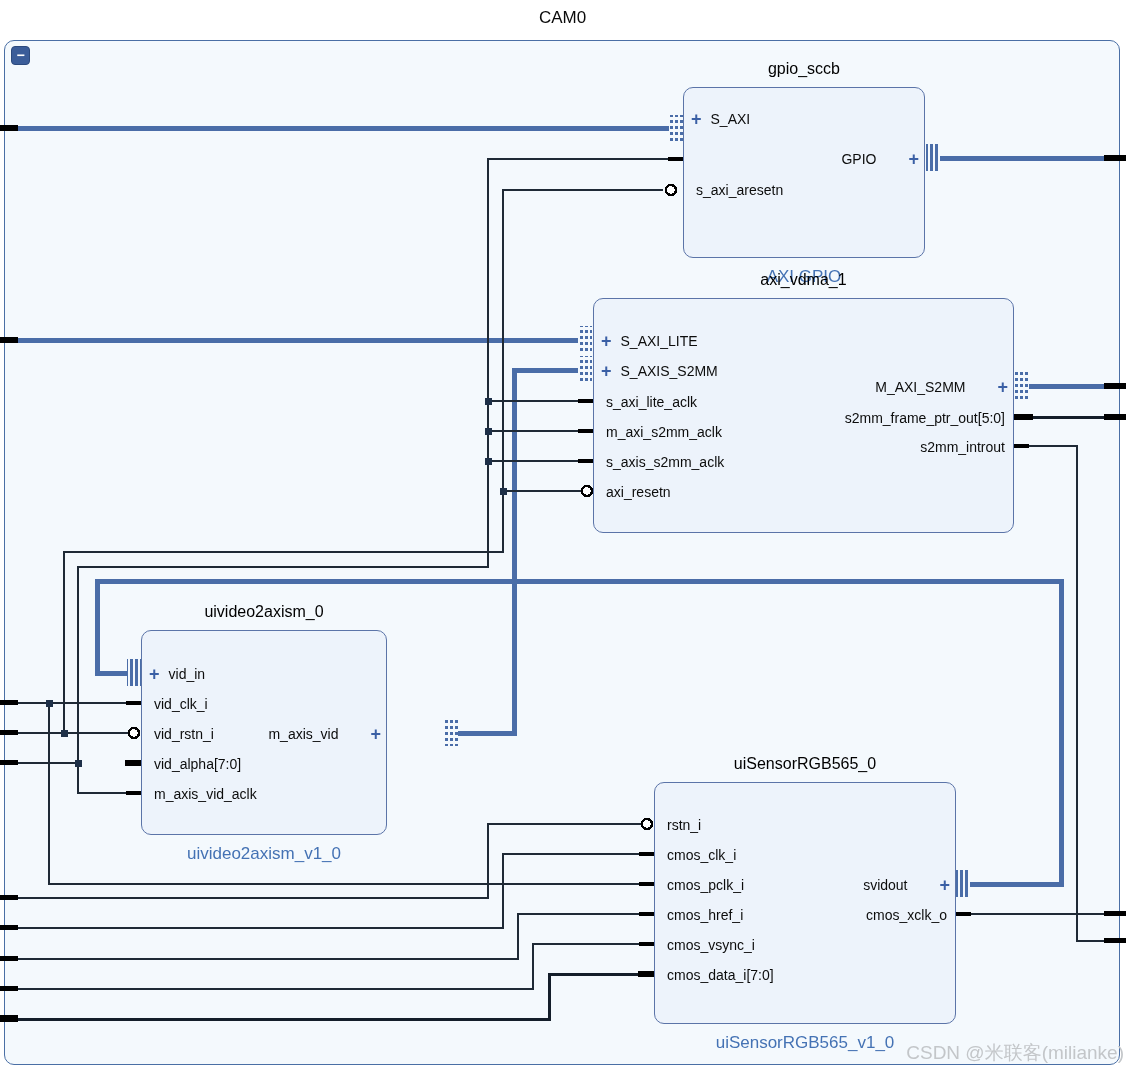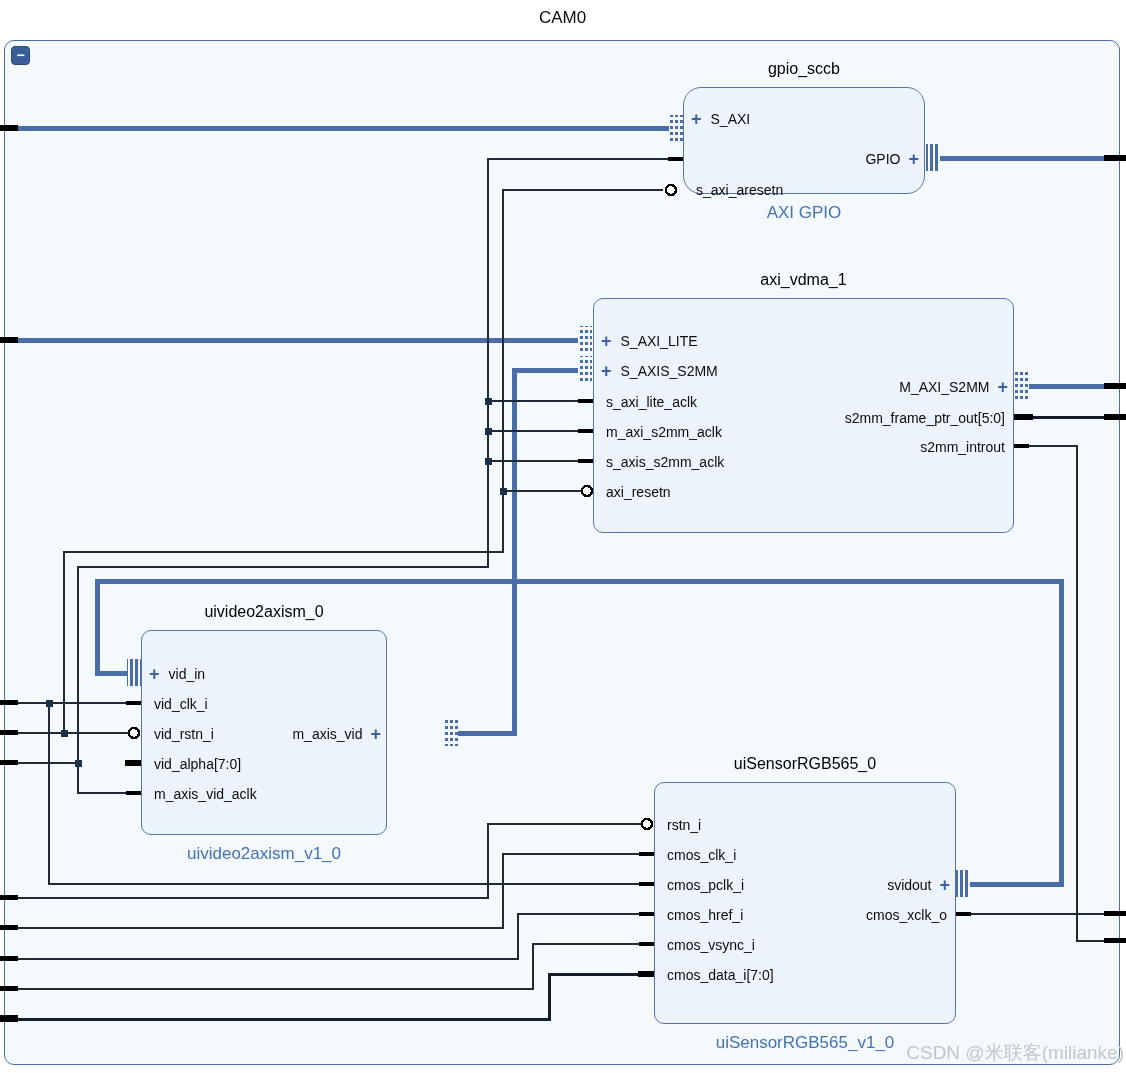--- a/index.html
+++ b/index.html
@@ -27,21 +27,21 @@
   .block{position:absolute;background:#edf3fb;border:1px solid #5b74a8;border-radius:10px;
     box-sizing:border-box;}
   .btitle{position:absolute;top:-28px;left:-60px;right:-60px;text-align:center;font-size:16px;
     color:#000000;}
   .btype{position:absolute;bottom:-30px;left:-90px;right:-90px;text-align:center;font-size:17px;
     color:#4472b4;}
   .prow{position:absolute;left:0;right:0;height:22px;display:flex;align-items:center;
     font-size:14px;color:#0c0c0c;white-space:nowrap;}
   .prow.l{justify-content:flex-start;padding-left:12px;}
   .prow.l.iface{padding-left:7px;}
-  .prow.r{justify-content:flex-end;padding-right:8px;}
+  .prow.r{justify-content:flex-end;padding-right:8px;gap:24px;}
   .prow.r.iface{padding-right:5px;}
   .plus{color:#3a5fa5;font-weight:bold;font-size:18px;line-height:18px;}
   .prow.l .plus{margin-right:9px;}
   .prow.r .plus{margin-left:8px;}
 
   #watermark{position:absolute;right:2px;top:1040px;font-size:19px;color:#c3c6c9;}
 </style>
 </head>
 <body>
 
@@ -139,21 +139,21 @@
     <rect x="578" y="326" width="14" height="27" fill="url(#pdot)"></rect>
     <rect x="578" y="356" width="14" height="27" fill="url(#pdot)"></rect>
     <rect x="1015" y="372" width="14" height="27" fill="url(#pdot)"></rect>
     <rect x="444" y="719" width="14" height="27" fill="url(#pdot)"></rect>
 
     <rect x="926" y="144" width="14" height="27" fill="url(#pbar)"></rect>
     <rect x="127" y="659" width="14" height="27" fill="url(#pbar)"></rect>
     <rect x="956" y="870" width="14" height="27" fill="url(#pbar)"></rect>
   </svg>
 
-  <div class="block" id="b-gpio" style="left:683px;top:87px;width:242px;height:107px;border-radius:18px;">
+  <div class="block" id="b-gpio" style="left:683px;top:87px;width:242px;height:171px;">
     <div class="btitle">gpio_sccb</div>
     <div class="prow l iface" style="top:20px">
       <span class="plus">+</span>
       <span>S_AXI</span>
     </div>
     <div class="prow l" style="top:91px">
       <span>s_axi_aresetn</span>
     </div>
     <div class="prow r iface" style="top:60px">
       <span>GPIO</span>

